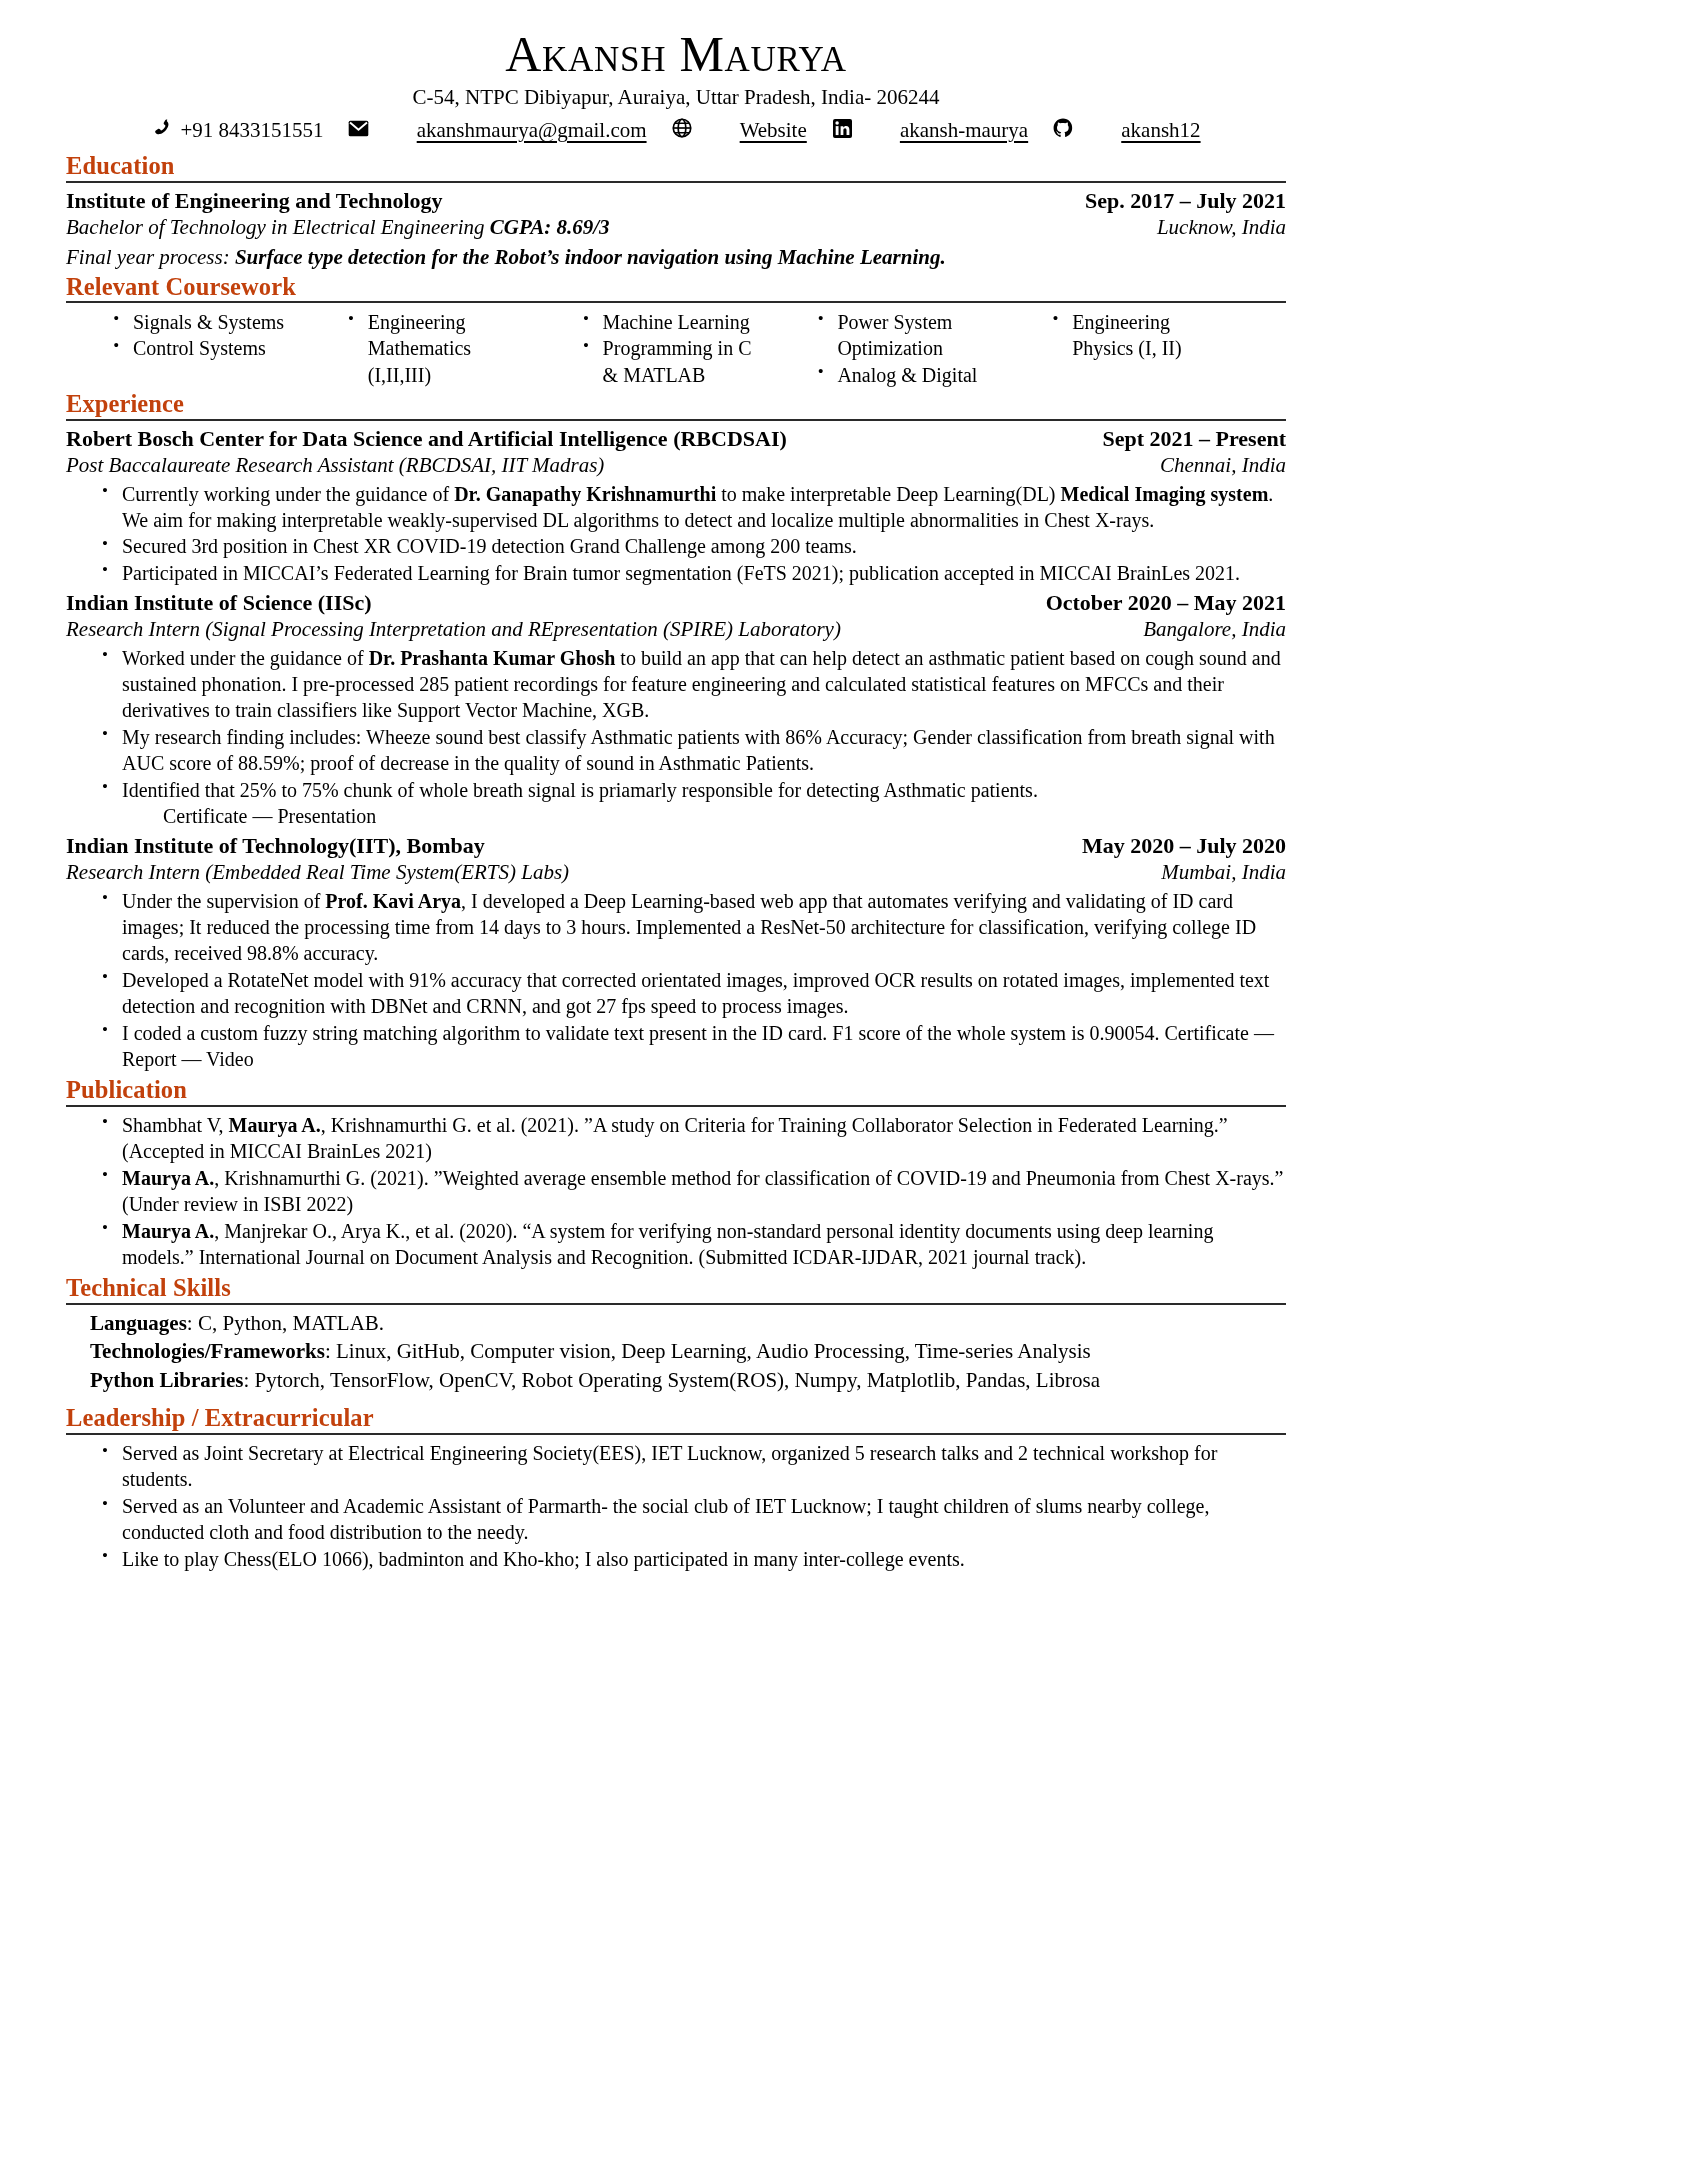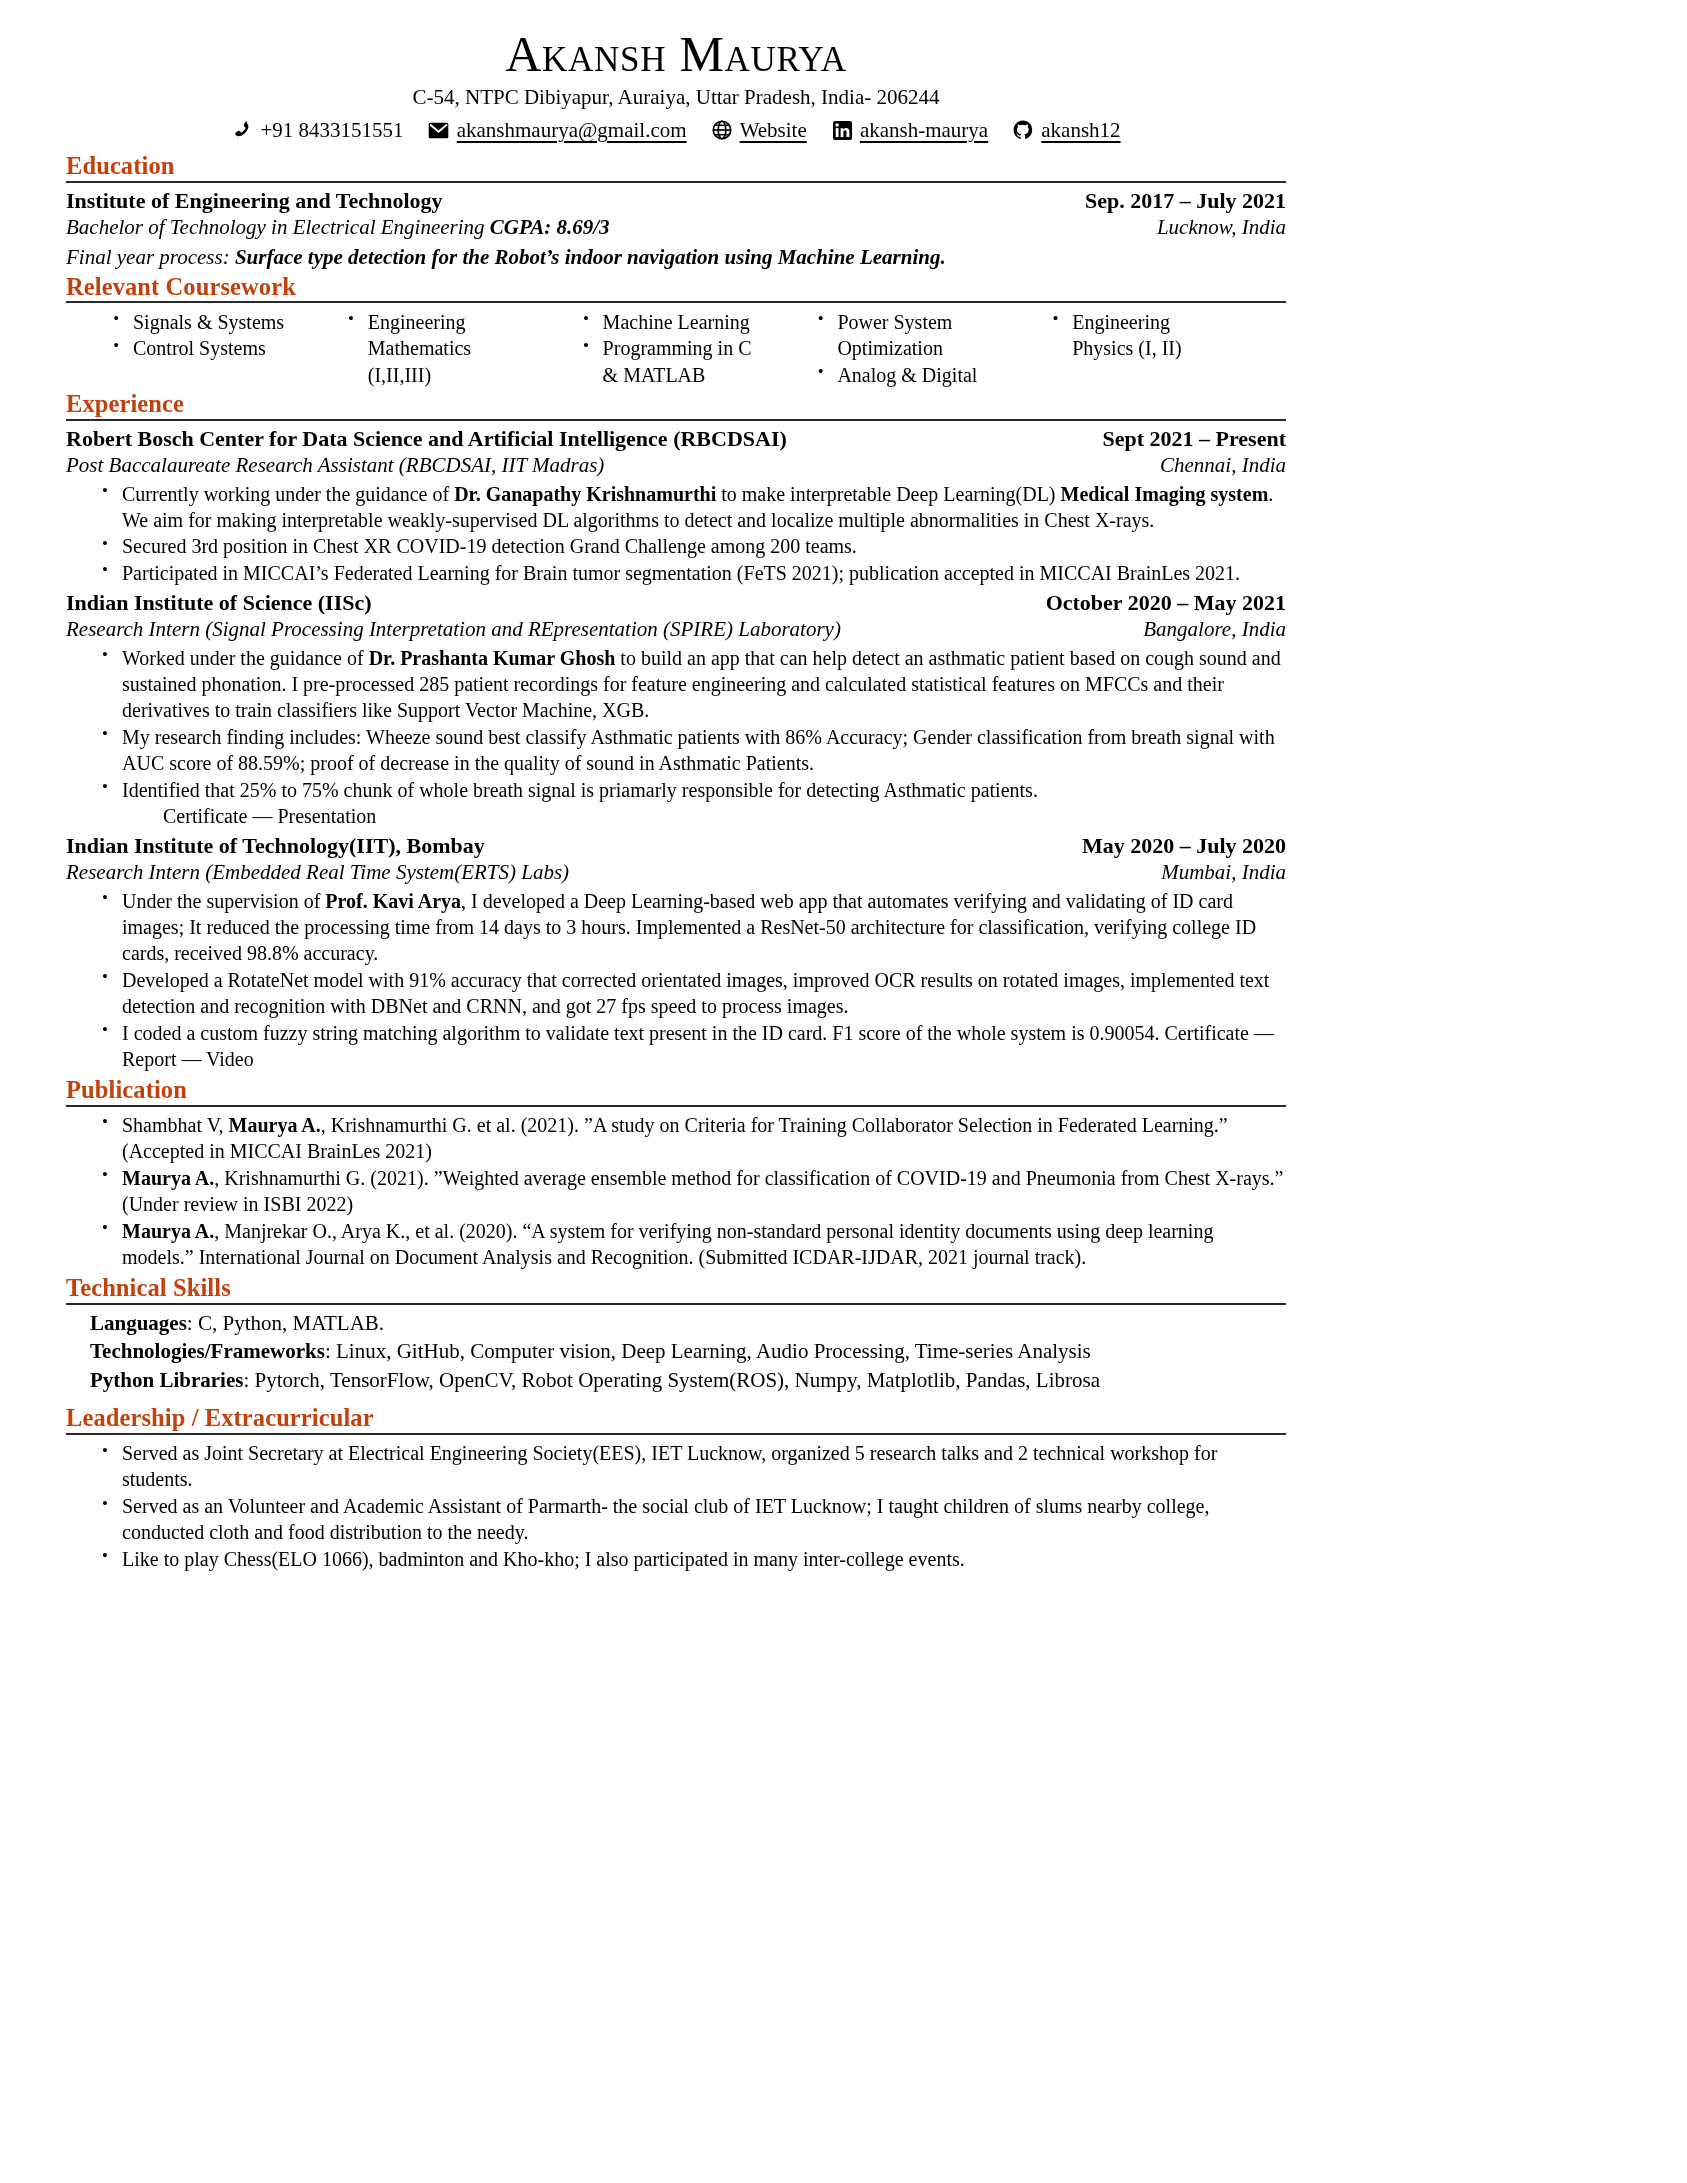--- a/index.html
+++ b/index.html
@@ -44,38 +44,39 @@
     display: flex;
     justify-content: center;
     align-items: center;
     gap: 0px;
     margin-top: 7.3px;
     font-size: 21px;
     line-height: 1.2;
   }
   .contact-item {
     display: inline-flex;
-    align-items: center;
+    align-items: flex-start;
     white-space: nowrap;
     margin: 0 12px;
   }
   .contact-item .ci-icon {
     display: inline-flex;
     align-items: center;
     justify-content: center;
     width: 22.5px;
     height: 21px;
     margin-right: 6.6px;
   }
   .contact-item .ci-icon svg { display: block; }
   .ci-text { display: inline-block; }
   .ci-text.underline {
     text-decoration: underline;
     text-underline-offset: 4px;
     text-decoration-thickness: 1.7px;
+    margin-left: 40px;
   }
 
   
   .section {
     margin-top: 6.6px;
   }
   .section-title {
     color: #c2410c;
     font-size: 24.5px;
     font-weight: 700;

